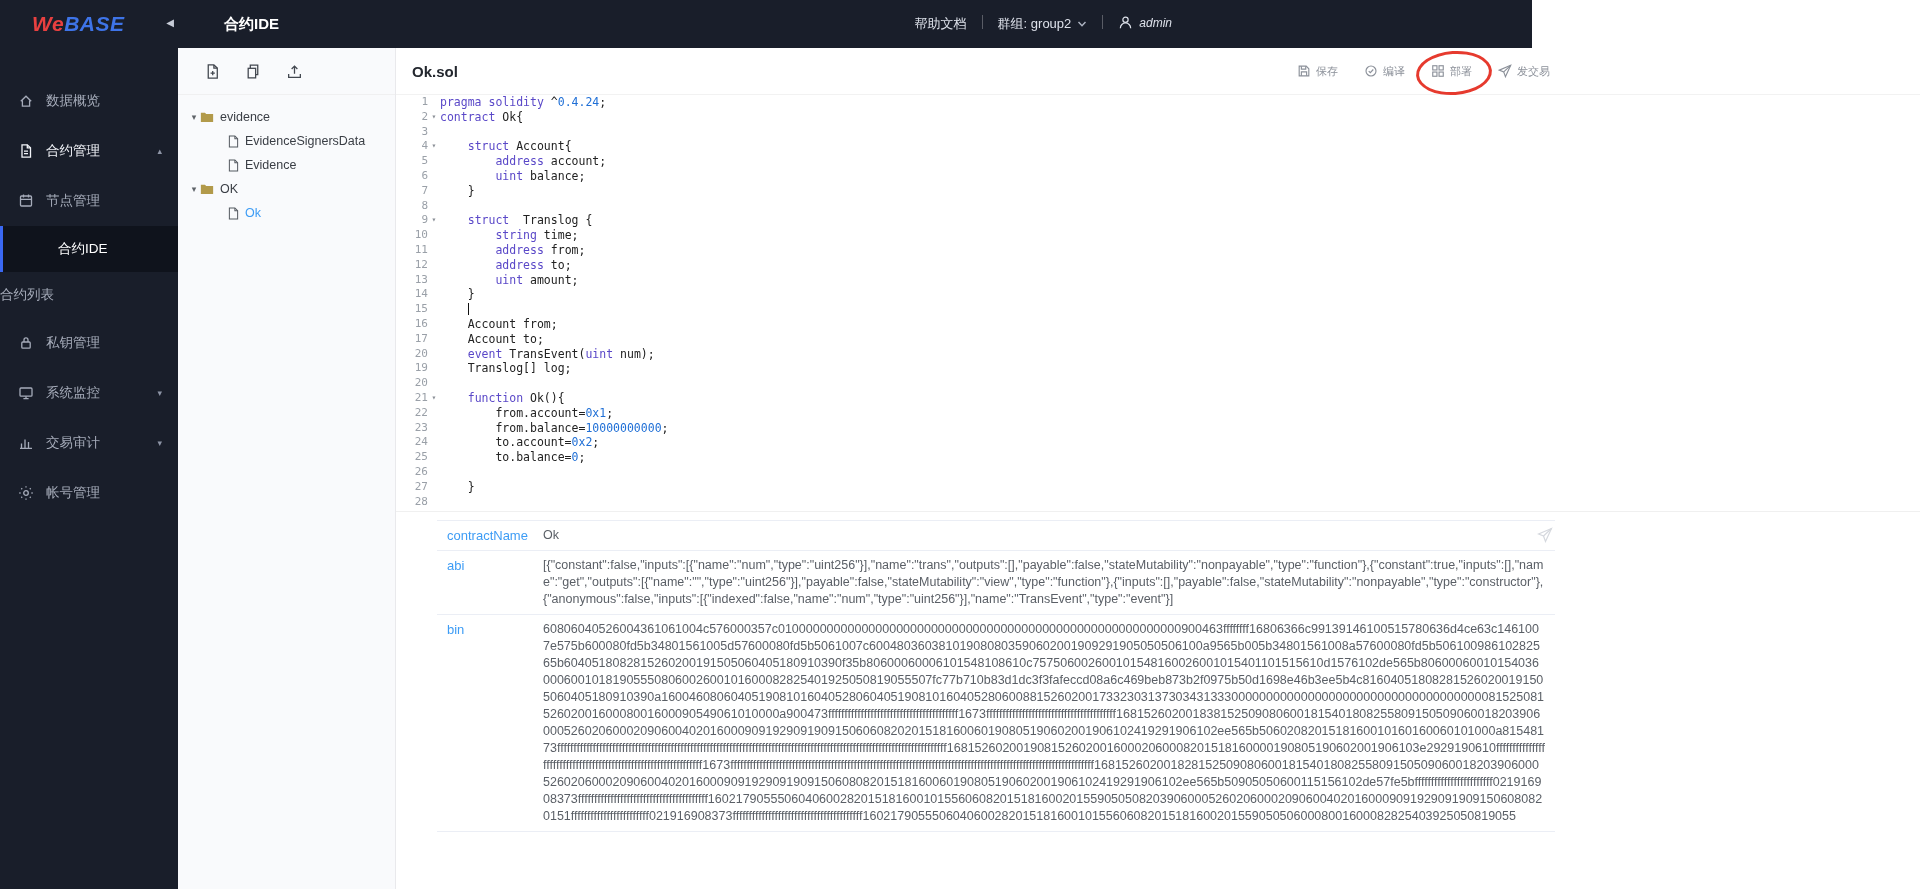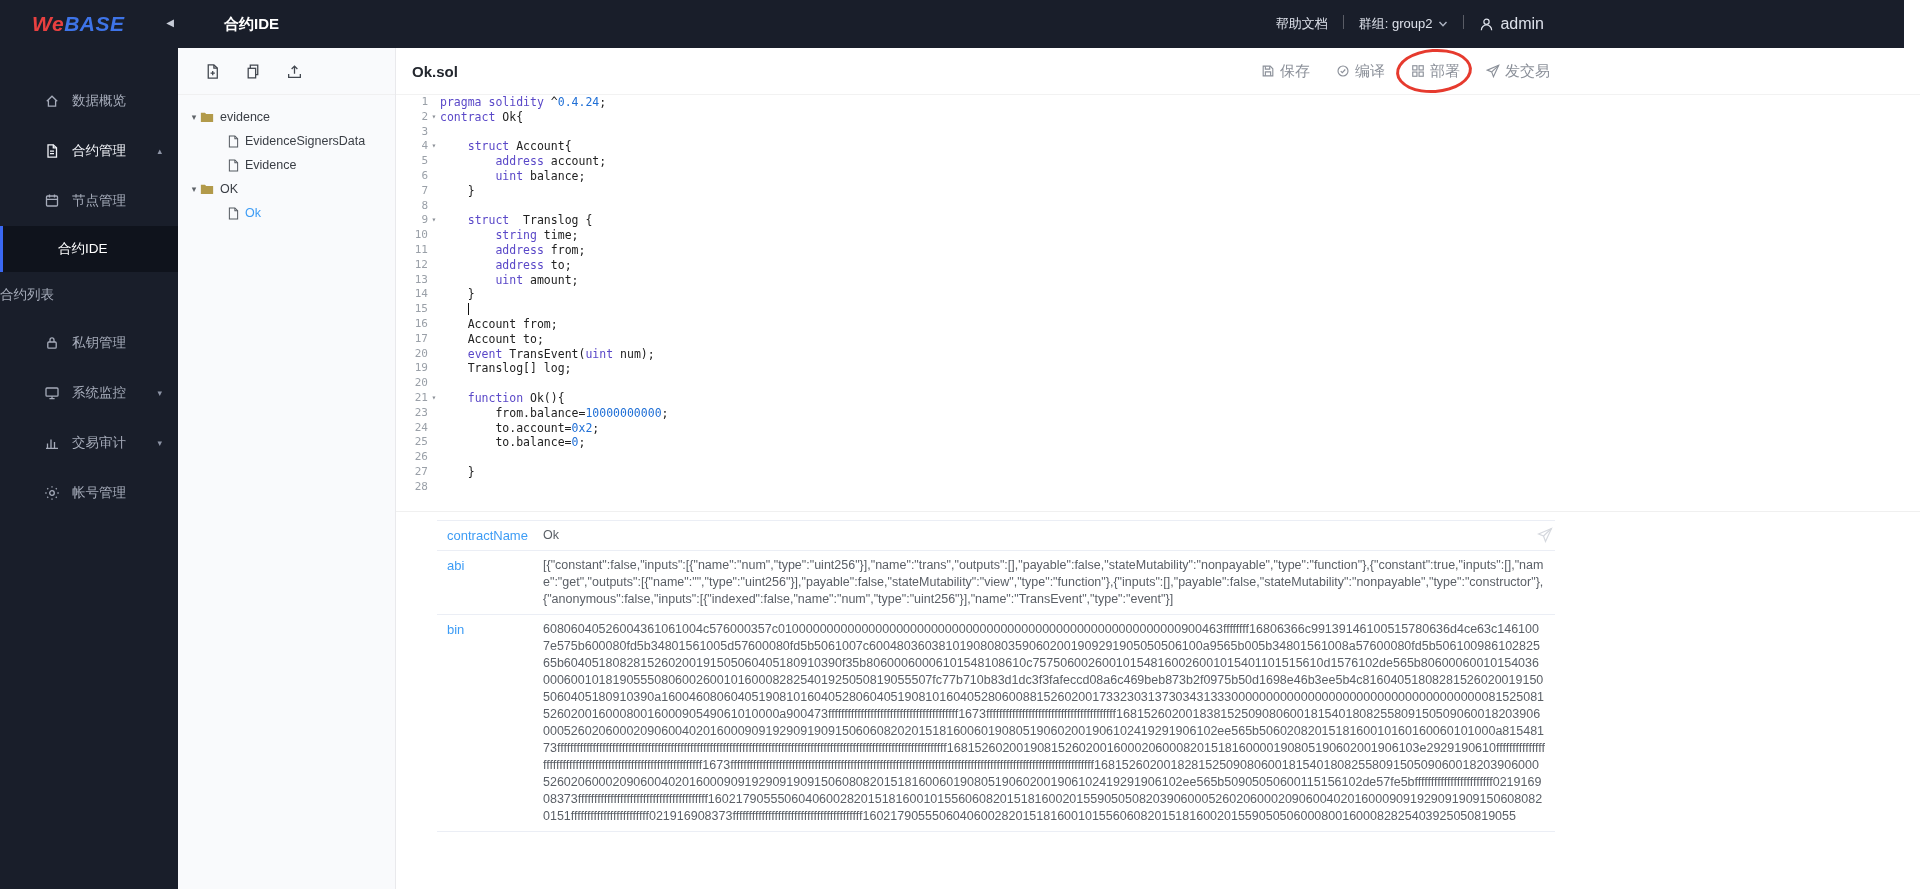--- a/index.html
+++ b/index.html
@@ -1,34 +1,34 @@
 <!DOCTYPE html>
 <html><head>
 <meta charset="utf-8">
 <style>
   *{box-sizing:border-box;margin:0;padding:0}
   html,body{width:1920px;height:889px}
   body{position:relative;overflow:hidden;background:#fff;font-family:"Liberation Sans","DejaVu Sans",sans-serif}
 
   
-  .header{position:absolute;top:0;left:0;width:1904px;height:48px;background:#191e2a;display:flex;align-items:center;z-index:3}
+  .header{position:absolute;top:0;left:0;width:1532px;height:48px;background:#191e2a;display:flex;align-items:center;z-index:3}
   .logo-area{width:178px;height:100%;display:flex;align-items:center;padding-left:32px;position:relative;flex-shrink:0}
   .logo{font-size:21px;font-weight:bold;font-style:italic;letter-spacing:.5px;white-space:nowrap}
   .logo .we{color:#e84040}
   .logo .base{color:#3e74e8}
   .collapse{position:absolute;right:4px;top:17px;color:#c7ccd7;font-size:10px;cursor:pointer}
   .page-title{color:#fff;font-size:15px;font-weight:600;margin-left:46px;white-space:nowrap}
   .header-right{margin-left:auto;display:flex;align-items:flex-start;gap:15px;padding-right:360px;color:#dde1ea;font-size:13px;white-space:nowrap}
   .hdivider{width:1px;height:14px;background:rgba(255,255,255,.28)}
   .group-chip,.admin-chip{display:flex;align-items:center;gap:6px;cursor:pointer}
-  .admin-name{font-size:16px}
+  .admin-name{font-style:italic;font-size:12px}
 
   
   .sidebar{position:absolute;top:48px;left:0;width:178px;bottom:0;background:#191e2a;padding-top:28px}
-  .side-item{height:50px;display:flex;align-items:center;padding-left:44px;color:#a6acba;font-size:13.5px;cursor:pointer;position:relative}
+  .side-item{height:50px;display:flex;align-items:center;padding-left:18px;color:#a6acba;font-size:13.5px;cursor:pointer;position:relative}
   .side-item .ic{width:16px;height:16px;margin-right:12px;display:flex;align-items:center;justify-content:center;flex-shrink:0}
   .side-item.parent-open{color:#f1f3f8}
   .side-item .caret{position:absolute;right:16px;font-size:9px;color:#8d94a5}
   .side-sub{height:46px;display:flex;align-items:center;color:#a6acba;font-size:13.5px;cursor:pointer}
   .side-sub.active{background:#0f131c;color:#fff;border-left:3px solid #3a68f2;padding-left:55px}
 
   
   .tree-panel{position:absolute;top:48px;left:178px;width:218px;bottom:0;background:#f9fafc;border-right:1px solid #e9e9ec}
   .tree-toolbar{height:47px;display:flex;align-items:center;padding-left:26px;gap:24px;color:#42474f;border-bottom:1px solid #f0f0f1}
   .tree-toolbar .tb{cursor:pointer;display:flex}
@@ -36,21 +36,21 @@
   .tree-row{height:24px;display:flex;align-items:center;cursor:pointer;white-space:nowrap}
   .tree-row .tcaret{width:12px;font-size:9px;color:#5f6368;margin-left:10px;text-align:center}
   .tree-row.file{padding-left:50px}
   .tree-row .ticon{margin-right:6px;display:flex}
   .tree-row.selected .tlabel{color:#3d9cf5}
 
   
   .main-bar{position:absolute;left:396px;top:48px;right:0;height:47px;background:#fff;display:flex;align-items:center;border-bottom:1px solid #f2f2f2}
   .file-title{font-size:15px;font-weight:bold;color:#23272e;padding-left:16px}
   .actions{margin-left:auto;display:flex;align-items:center;gap:26px;padding-right:370px}
-  .action{display:flex;align-items:center;gap:5px;color:#8b9099;font-size:15px;cursor:pointer;white-space:nowrap}
+  .action{display:flex;align-items:center;gap:5px;color:#8b9099;font-size:11px;cursor:pointer;white-space:nowrap}
   .deploy-wrap{position:relative}
   .red-circle{position:absolute;left:-15px;top:-13px;width:76px;height:44px;border:3px solid #e63a2e;border-radius:50%;transform:rotate(-4deg);pointer-events:none;z-index:5}
 
   
   .editor{position:absolute;left:396px;top:95px;right:0;height:416px;background:#fff;overflow:hidden;
           font-family:"DejaVu Sans Mono","Liberation Mono",monospace;font-size:11.5px}
   .ed-line{display:flex;height:14.8px;line-height:14.8px;white-space:pre}
   .gut{width:32px;text-align:right;color:#9aa0a8;flex-shrink:0;font-size:11px}
   .fold{width:12px;text-align:center;color:#8b9097;font-size:8px;flex-shrink:0}
   .codeln{color:#222}
@@ -292,20 +292,21 @@
     <div class="ed-line"><span class="gut">12</span><span class="fold"></span><span class="codeln">        <span class="kw">address</span> to;</span></div>
     <div class="ed-line"><span class="gut">13</span><span class="fold"></span><span class="codeln">        <span class="kw">uint</span> amount;</span></div>
     <div class="ed-line"><span class="gut">14</span><span class="fold"></span><span class="codeln">    }</span></div>
     <div class="ed-line"><span class="gut">15</span><span class="fold"></span><span class="codeln">    <span class="cursor"></span></span></div>
     <div class="ed-line"><span class="gut">16</span><span class="fold"></span><span class="codeln">    Account from;</span></div>
     <div class="ed-line"><span class="gut">17</span><span class="fold"></span><span class="codeln">    Account to;</span></div>
     <div class="ed-line"><span class="gut">20</span><span class="fold"></span><span class="codeln">    <span class="kw">event</span> TransEvent(<span class="kw">uint</span> num);</span></div>
     <div class="ed-line"><span class="gut">19</span><span class="fold"></span><span class="codeln">    Translog[] log;</span></div>
     <div class="ed-line"><span class="gut">20</span><span class="fold"></span><span class="codeln"></span></div>
     <div class="ed-line"><span class="gut">21</span><span class="fold">▾</span><span class="codeln">    <span class="kw">function</span> Ok(){</span></div>
+    <div class="ed-line"><span class="gut">22</span><span class="fold"></span><span class="codeln">        from.account=<span class="num">0x1</span>;</span></div>
     <div class="ed-line"><span class="gut">23</span><span class="fold"></span><span class="codeln">        from.balance=<span class="num">10000000000</span>;</span></div>
     <div class="ed-line"><span class="gut">24</span><span class="fold"></span><span class="codeln">        to.account=<span class="num">0x2</span>;</span></div>
     <div class="ed-line"><span class="gut">25</span><span class="fold"></span><span class="codeln">        to.balance=<span class="num">0</span>;</span></div>
     <div class="ed-line"><span class="gut">26</span><span class="fold"></span><span class="codeln"></span></div>
     <div class="ed-line"><span class="gut">27</span><span class="fold"></span><span class="codeln">    }</span></div>
     <div class="ed-line"><span class="gut">28</span><span class="fold"></span><span class="codeln"></span></div>
   </div>
 
 <div class="bottom-panel">
   <div class="result-table">

